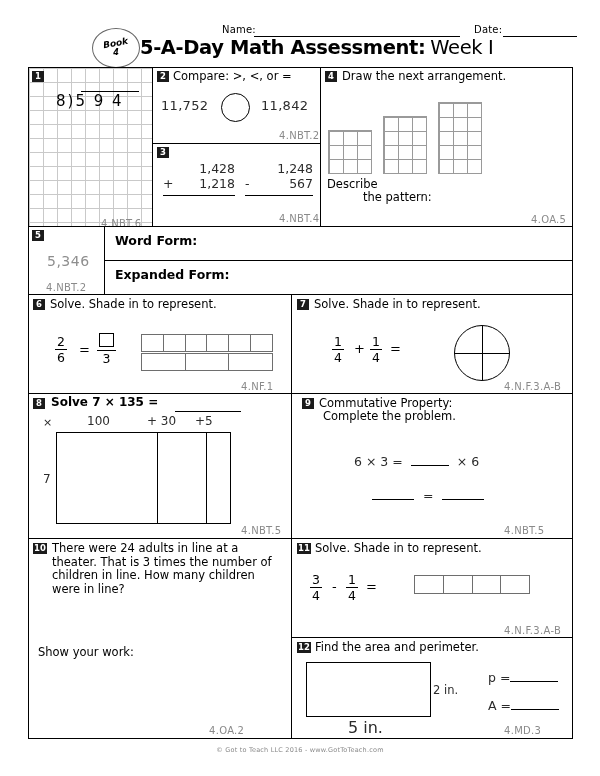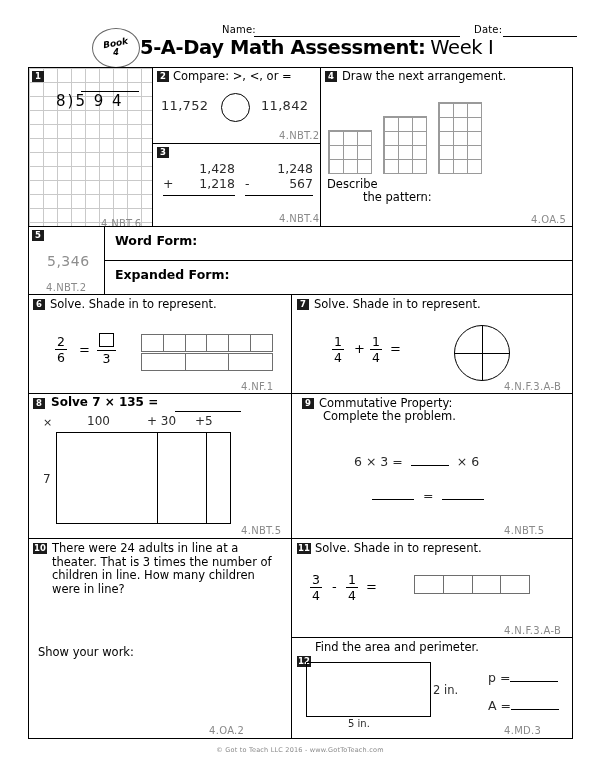--- a/index.html
+++ b/index.html
@@ -325,26 +325,26 @@
       <span class="cell"></span>
         <span class="cell"></span>
         <span class="cell"></span>
         <span class="cell"></span>
     </span>
 
     <span class="std" style="left:212px;top:86px;">4.N.F.3.A-B</span>
   </div>
 
   <div class="box" style="left:292px;top:638px;width:280px;height:100px;">
-    <span class="qn w" style="left:5px;top:4px;margin-top:14px;">12</span>
+    <span class="qn w" style="left:5px;top:4px;">12</span>
     <span class="prompt" style="left:23px;top:3px;">Find the area and perimeter.</span>
 
     <span class="rect" style="left:14px;top:24px;width:125px;height:55px;"></span>
     <span class="alabel" style="left:141px;top:45px;font-size:11.5px;">2 in.</span>
-    <span class="alabel" style="left:56px;top:80px;font-size:10px;">5 in.</span>
+    <span class="alabel" style="left:56px;top:80px;font-size:16px;">5 in.</span>
 
     <span class="eq" style="left:196px;top:30px;">
       <span>p =</span><span class="blank" style="width:48px;height:13px;"></span>
     </span>
     <span class="eq" style="left:196px;top:58px;">
       <span>A =</span><span class="blank" style="width:48px;height:13px;"></span>
     </span>
 
     <span class="std" style="left:212px;top:87px;">4.MD.3</span>
   </div>

